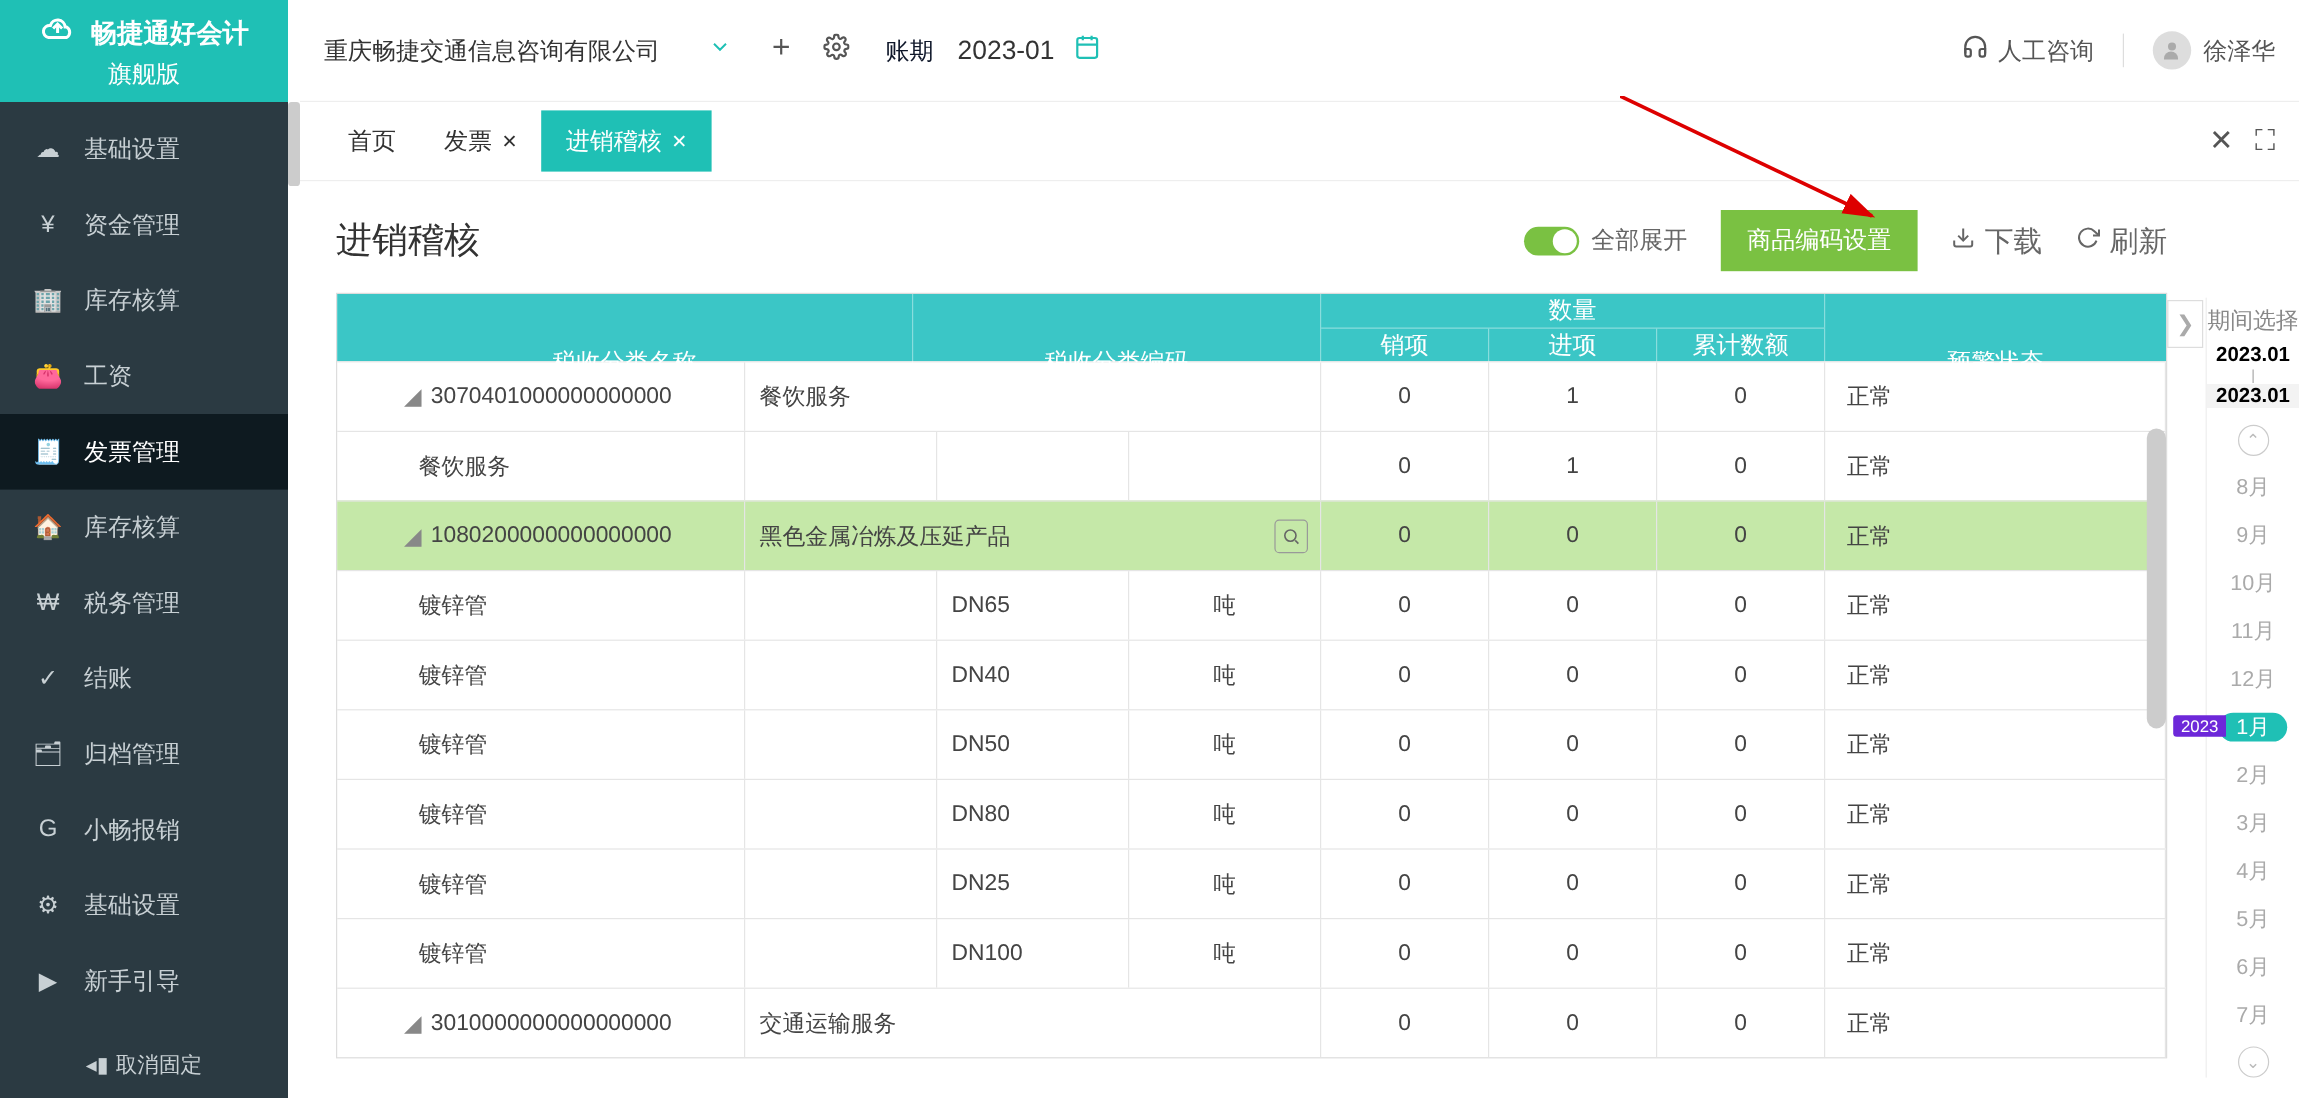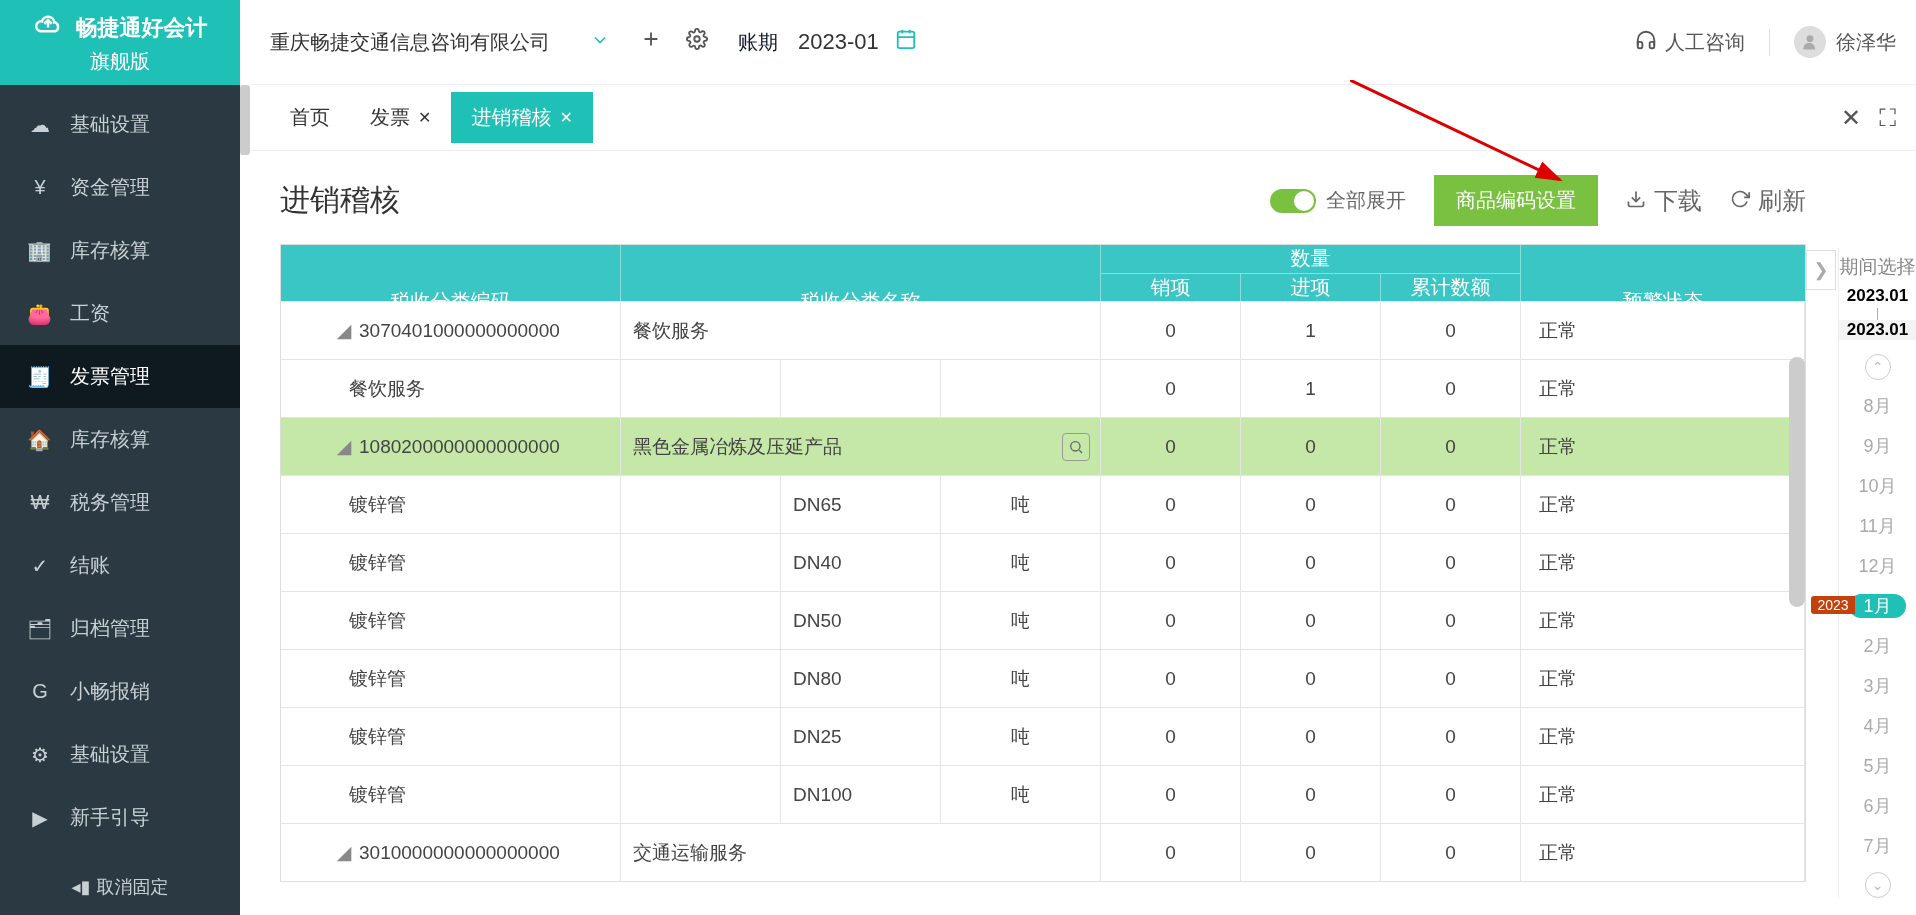--- a/index.html
+++ b/index.html
@@ -71,21 +71,21 @@
 .indent1 { padding-left: 48px; }
 .indent2 { padding-left: 68px; }
 .scrollbar-v { position: absolute; right: 0; top: 112px; width: 16px; height: 250px; background: #ccc; border-radius: 8px; }
 .td-name-wide { width: 480px; position: relative; }
 .search-in-cell { position: absolute; right: 10px; width: 28px; height: 28px; border: 1px solid #999; border-radius: 4px; display: flex; align-items: center; justify-content: center; color: #666; }
 
 
 .arrow-annot { position: absolute; left: 1350px; top: 80px; pointer-events: none; }
 .month-badge { position: relative; }
 .month-pill { background: #1fc0b5; color: #fff; border-radius: 14px; padding: 2px 14px; font-size: 18px; }
-.year-tag { position: absolute; left: -38px; top: 2px; background: #c2410c; color: #fff; font-size: 14px; padding: 1px 6px; border-radius: 3px 0 0 3px; }
+.year-tag { position: absolute; left: -38px; top: 2px; background: #6d28d9; color: #fff; font-size: 14px; padding: 1px 6px; border-radius: 3px 0 0 3px; }
 .chev-panel { position: absolute; right: 80px; top: 250px; width: 30px; height: 40px; border: 1px solid #ddd; display: flex; align-items: center; justify-content: center; color: #aaa; font-size: 18px; background: #fff; }
 .up-circle, .down-circle { width: 26px; height: 26px; border: 1px solid #ccc; border-radius: 50%; color: #bbb; display: flex; align-items: center; justify-content: center; font-size: 14px; }
 </style>
 </head>
 <body>
 
 <div class="sidebar">
   <div class="logo-area">
     <div class="logo-row">
       <span>
@@ -255,22 +255,22 @@
             </svg>
         </span>
         <span>刷新</span>
       </div>
     </div>
   </div>
 
   <div class="table-wrap">
     <div class="thead">
       <div class="row1">
+        <div class="th col-name" style="height:112px">税收分类名称</div>
         <div class="th col-code" style="height:112px">税收分类编码</div>
-        <div class="th col-name" style="height:112px">税收分类名称</div>
         <div style="display:flex;flex-direction:column;width:420px;">
           <div class="th" style="height:56px;width:420px;">数量</div>
           <div style="display:flex;height:56px;border-top:1px solid rgba(255,255,255,0.4);">
             <div class="th col-sub">销项</div>
             <div class="th col-sub">进项</div>
             <div class="th col-sub">累计数额</div>
           </div>
         </div>
         <div class="th col-warn" style="height:112px;border-right:none;">预警状态</div>
       </div>

